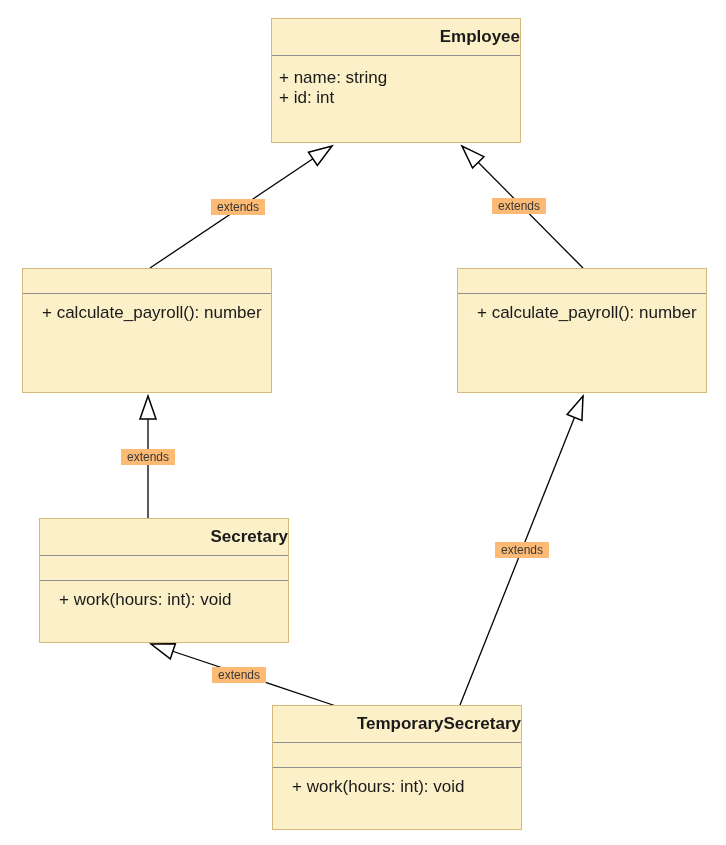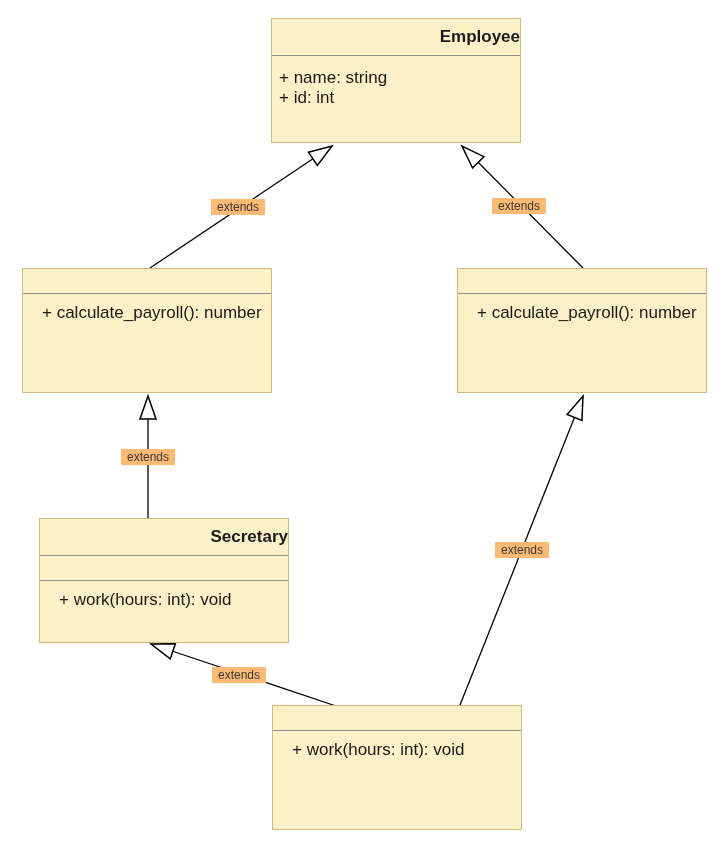--- a/index.html
+++ b/index.html
@@ -123,20 +123,21 @@
 
   <div class="uml-class" id="cls-secretary">
     <div class="uml-title">Secretary</div>
     <div class="uml-attrs"></div>
     <div class="uml-methods">
       <div>+ work(hours: int): void</div>
     </div>
   </div>
 
   <div class="uml-class" id="cls-temporary-secretary">
+    <div class="uml-title">TemporarySecretary</div>
     <div class="uml-attrs"></div>
     <div class="uml-methods">
       <div>+ work(hours: int): void</div>
     </div>
   </div>
 
   <span class="edge-label" id="lbl-0">extends</span>
   <span class="edge-label" id="lbl-1">extends</span>
   <span class="edge-label" id="lbl-2">extends</span>
   <span class="edge-label" id="lbl-3">extends</span>

